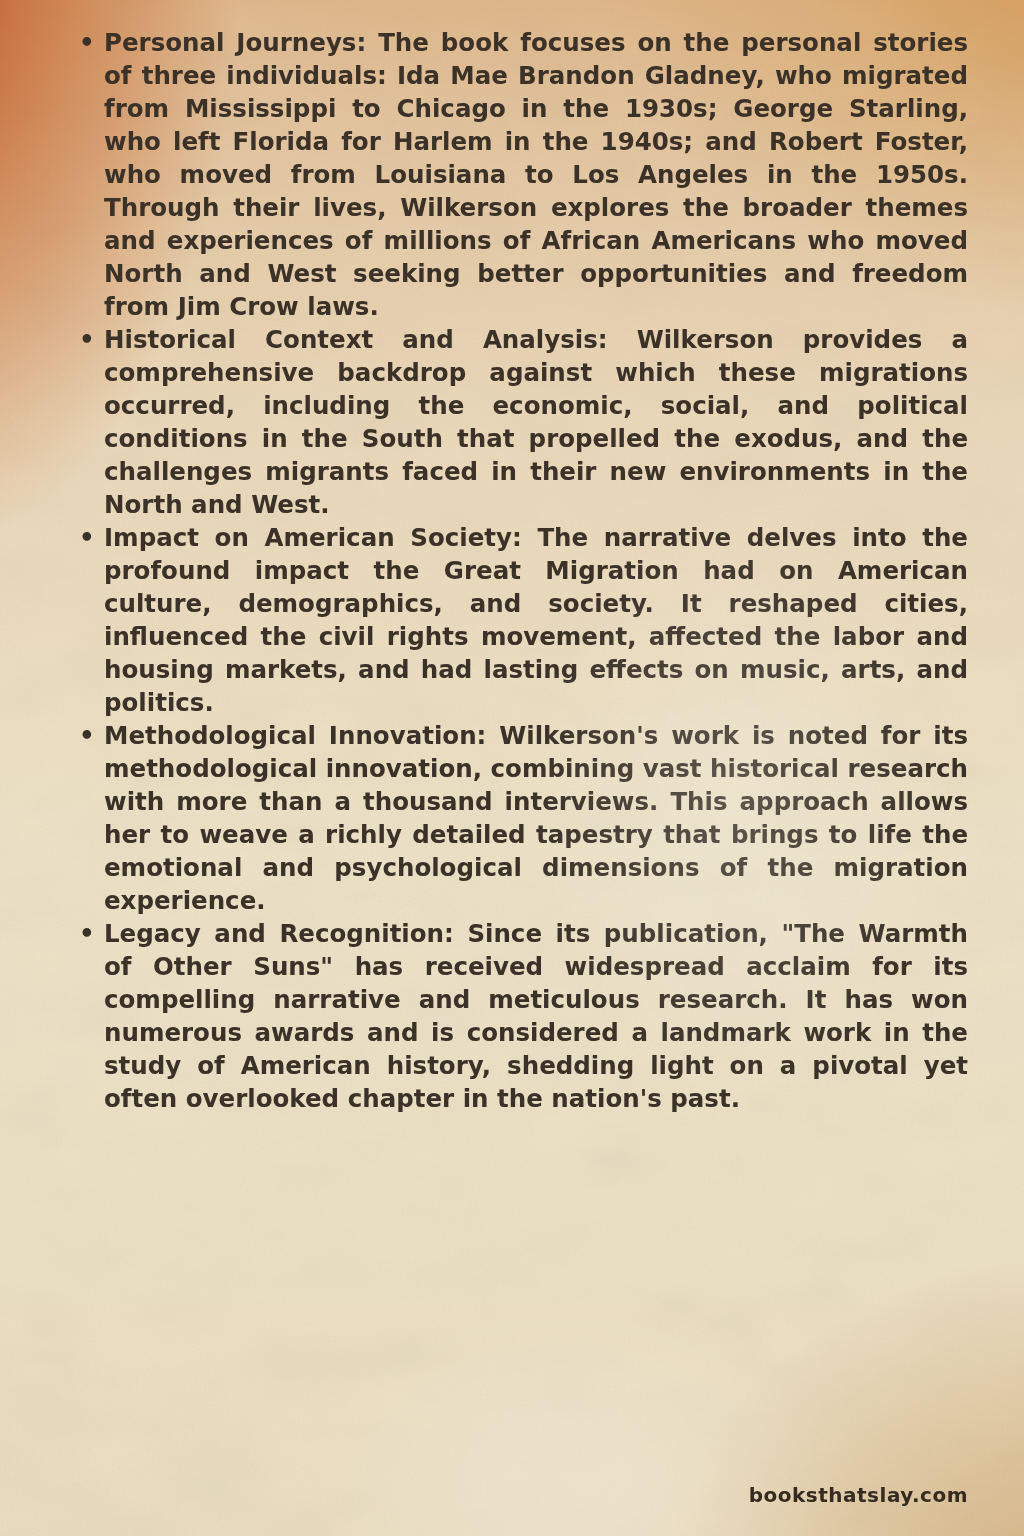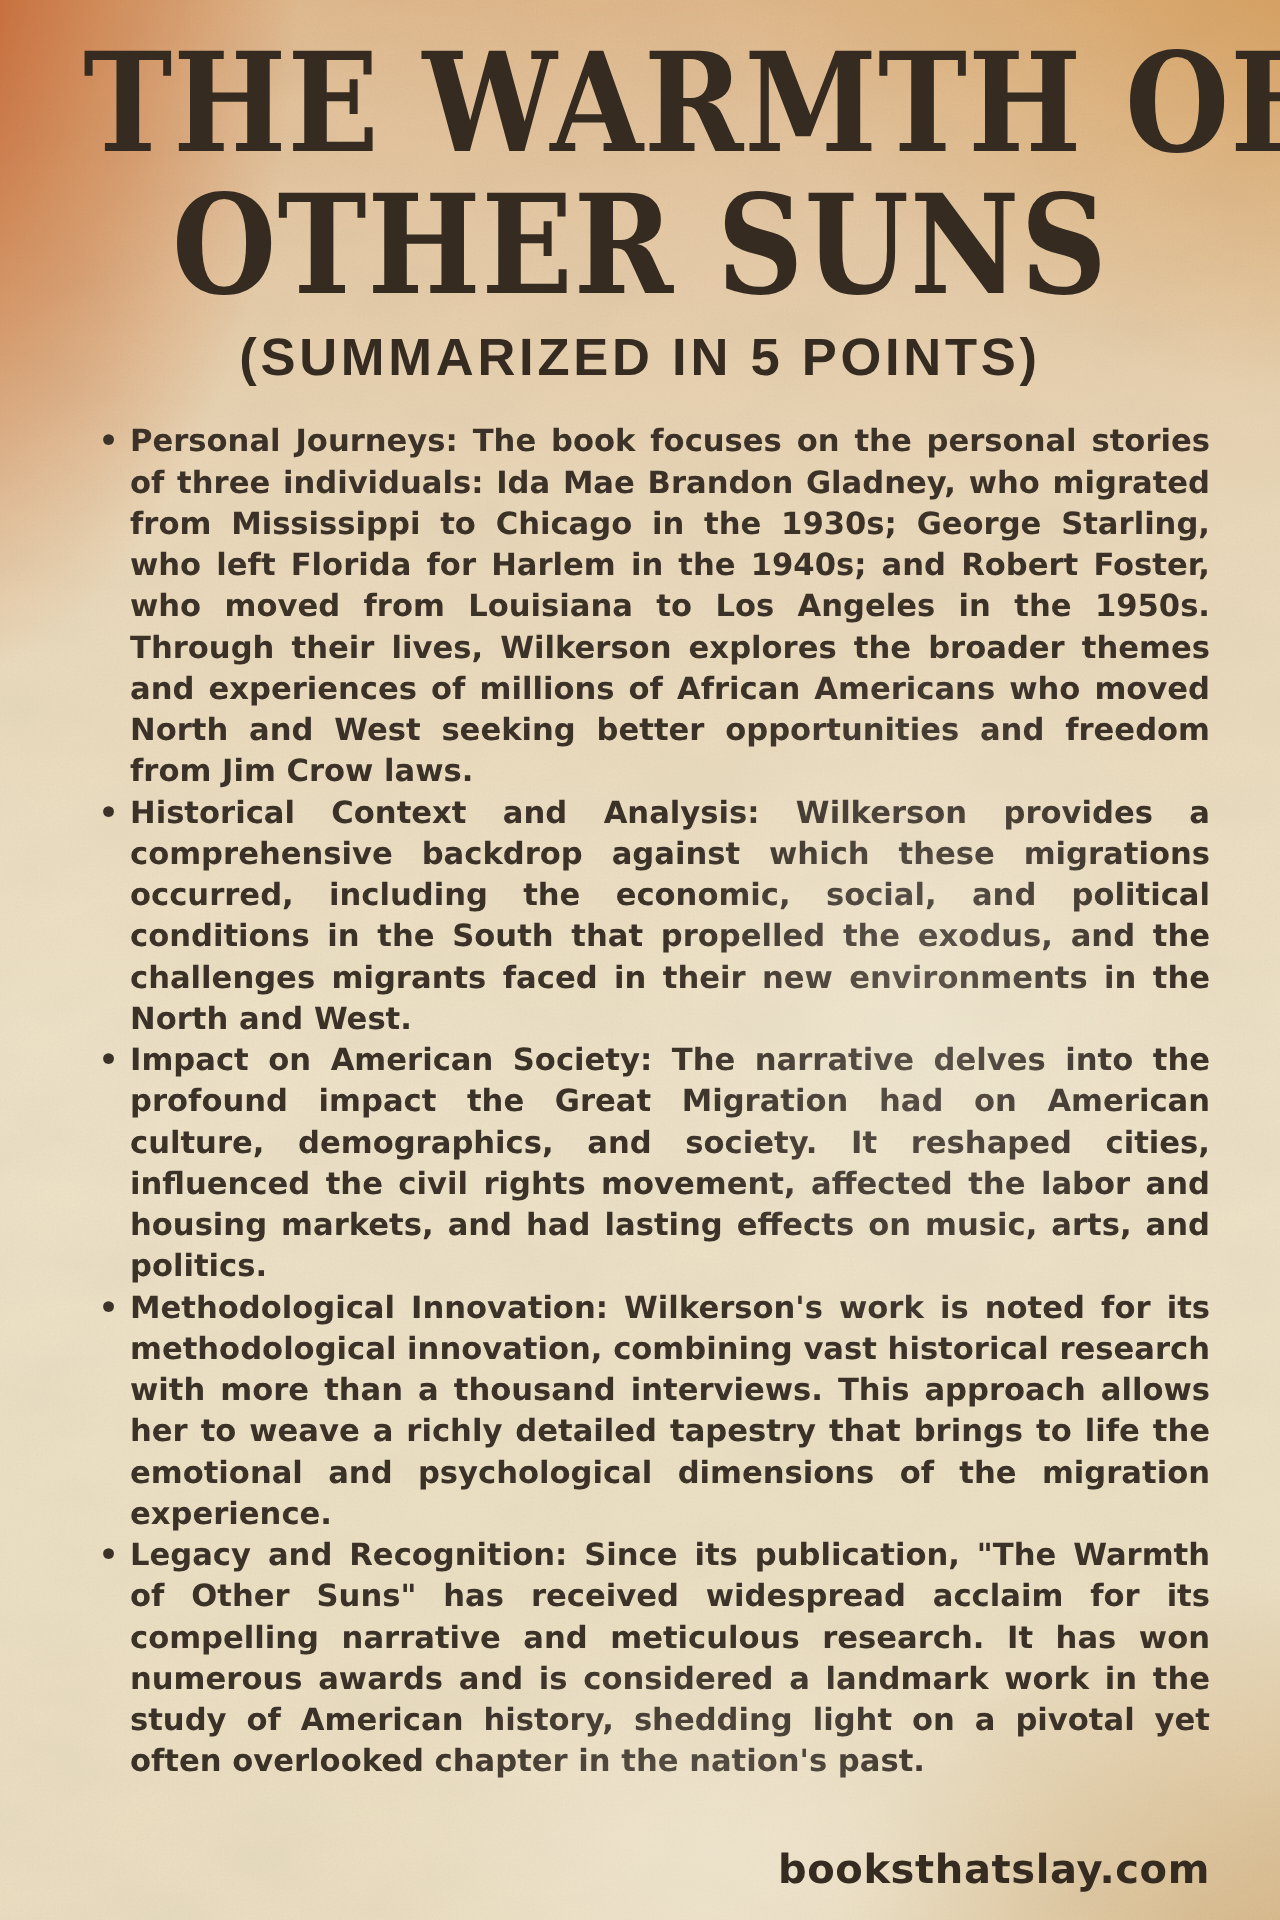--- a/index.html
+++ b/index.html
@@ -90,21 +90,21 @@
     text-justify: inter-word;
   }
 
   .footer {
     position: absolute;
     right: 56px;
     bottom: 24px;
   }
   .site-url {
     font-weight: 700;
-    font-size: 32px;
+    font-size: 20px;
     line-height: 34px;
     color: var(--ink, #2f2922);
     letter-spacing: 0.5px;
   }
 </style>
 </head>
 <body>
 
 <div class="page">
 
@@ -118,27 +118,20 @@
         <feTurbulence type="fractalNoise" baseFrequency="0.55" numOctaves="2" seed="7" stitchTiles="stitch"></feTurbulence>
         <feColorMatrix type="saturate" values="0"></feColorMatrix>
       </filter>
     </defs>
     <rect width="1024" height="1536" filter="url(#blotch)" opacity="0.55"></rect>
     <rect width="1024" height="1536" filter="url(#fine)" opacity="0.45"></rect>
   </svg>
 
   <div class="sheen"></div>
 
-  <header class="header">
-    <h1>
-      <span class="title-line">THE WARMTH OF</span>
-      <span class="title-line">OTHER SUNS</span>
-    </h1>
-    <div class="subtitle">(SUMMARIZED IN 5 POINTS)</div>
-  </header>
 
   <ul class="points">
     <li>
       <span class="dot">•</span>
       <p class="pt">Personal Journeys: The book focuses on the personal stories of three individuals: Ida Mae Brandon Gladney, who migrated from Mississippi to Chicago in the 1930s; George Starling, who left Florida for Harlem in the 1940s; and Robert Foster, who moved from Louisiana to Los Angeles in the 1950s. Through their lives, Wilkerson explores the broader themes and experiences of millions of African Americans who moved North and West seeking better opportunities and freedom from Jim Crow laws.</p>
     </li>
     <li>
       <span class="dot">•</span>
       <p class="pt">Historical Context and Analysis: Wilkerson provides a comprehensive backdrop against which these migrations occurred, including the economic, social, and political conditions in the South that propelled the exodus, and the challenges migrants faced in their new environments in the North and West.</p>
     </li>

